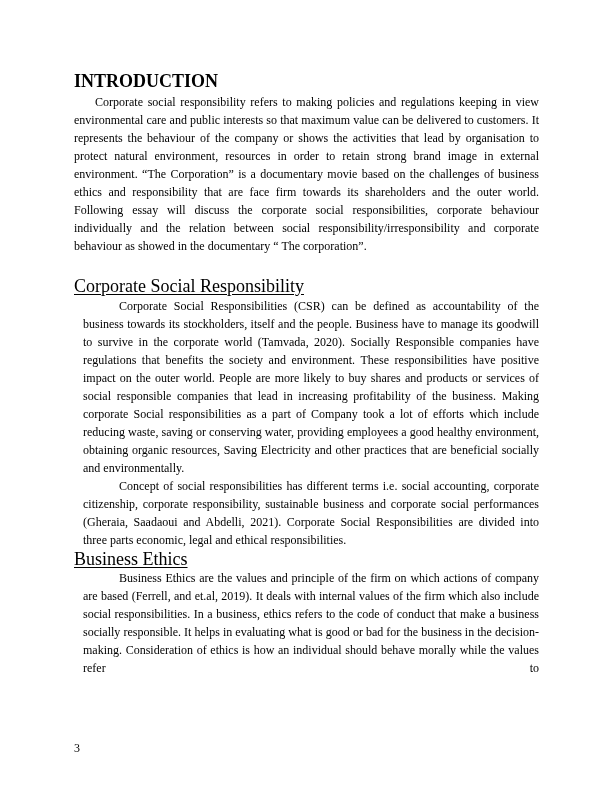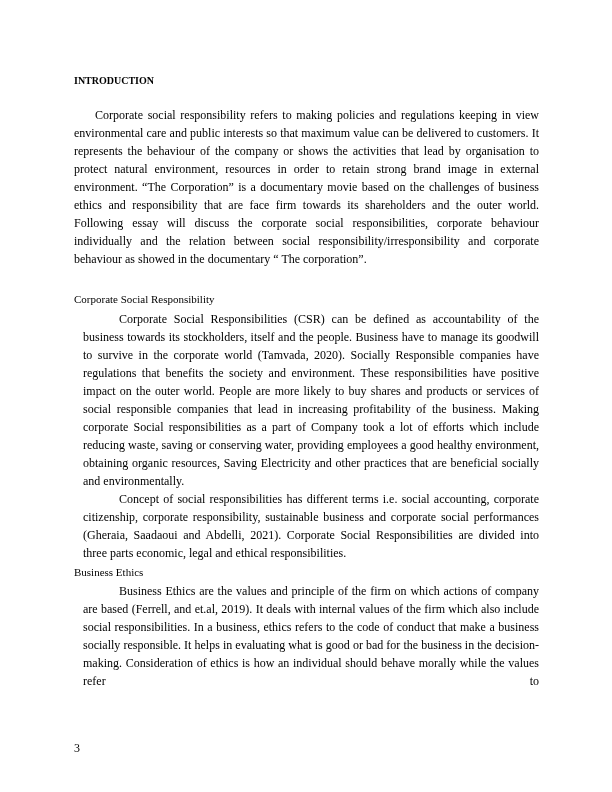--- a/index.html
+++ b/index.html
@@ -24,37 +24,38 @@
     }
     .content {
       position: absolute;
       left: 74px;
       top: 72px;
       width: 465px;
     }
     .heading-main {
       font-family: "Liberation Serif", serif;
       font-weight: bold;
-      font-size: 10px;
+      font-size: 18px;
       line-height: 18px;
-      margin: 0 0 16px 0;
+      margin: 0 0 3px 0;
       letter-spacing: 0;
     }
     p {
       margin: 0;
       font-size: 12px;
       line-height: 18px;
       text-align: justify;
       text-align-last: left;
     }
     .indent-small { text-indent: 21px; }
     .indent-large { text-indent: 36px; margin-left: 9px; }
     .subheading {
-      font-size: 11px;
+      font-size: 18px;
       line-height: 20.75px;
+      text-decoration: underline;
       text-underline-offset: 2px;
     }
     .gap-blank {
       height: 20.75px;
     }
     .page-number {
       position: absolute;
       left: 74px;
       top: 740px;
       font-size: 12px;

